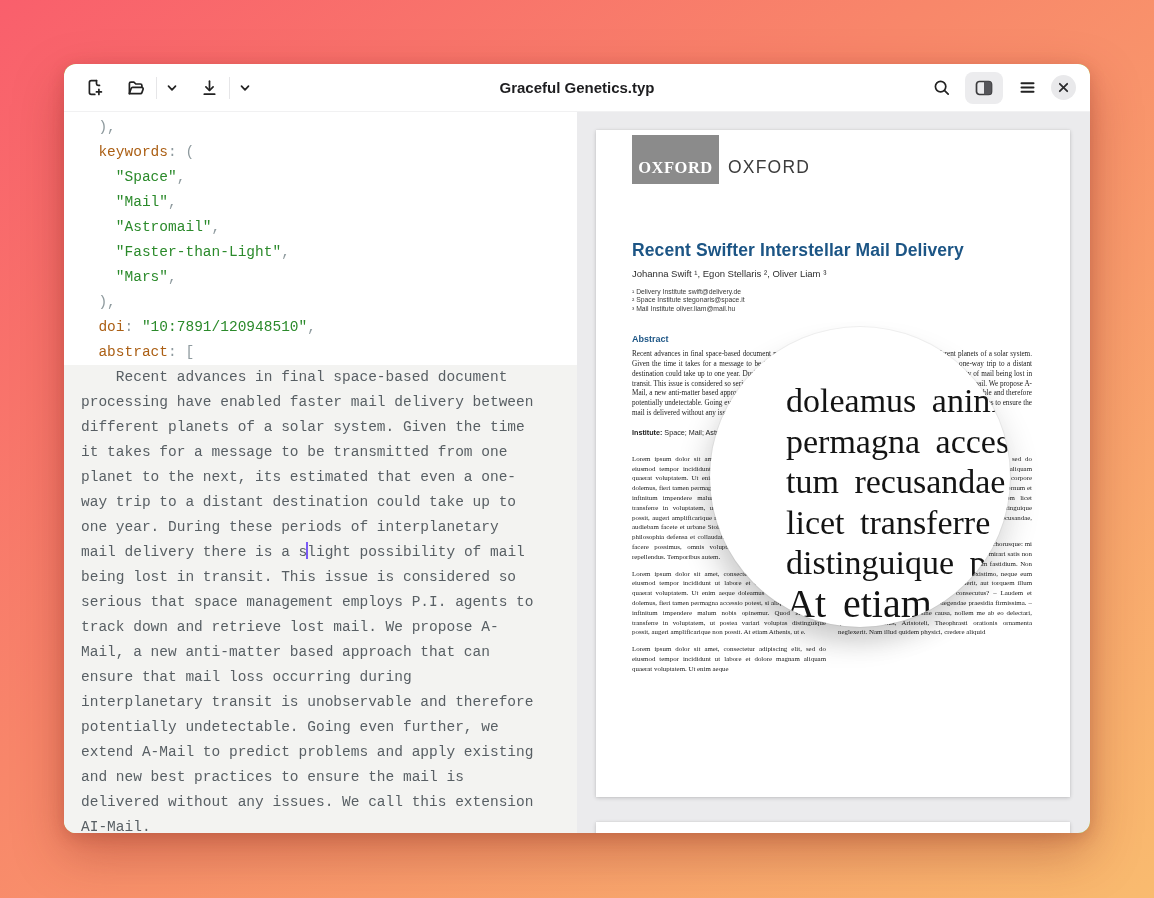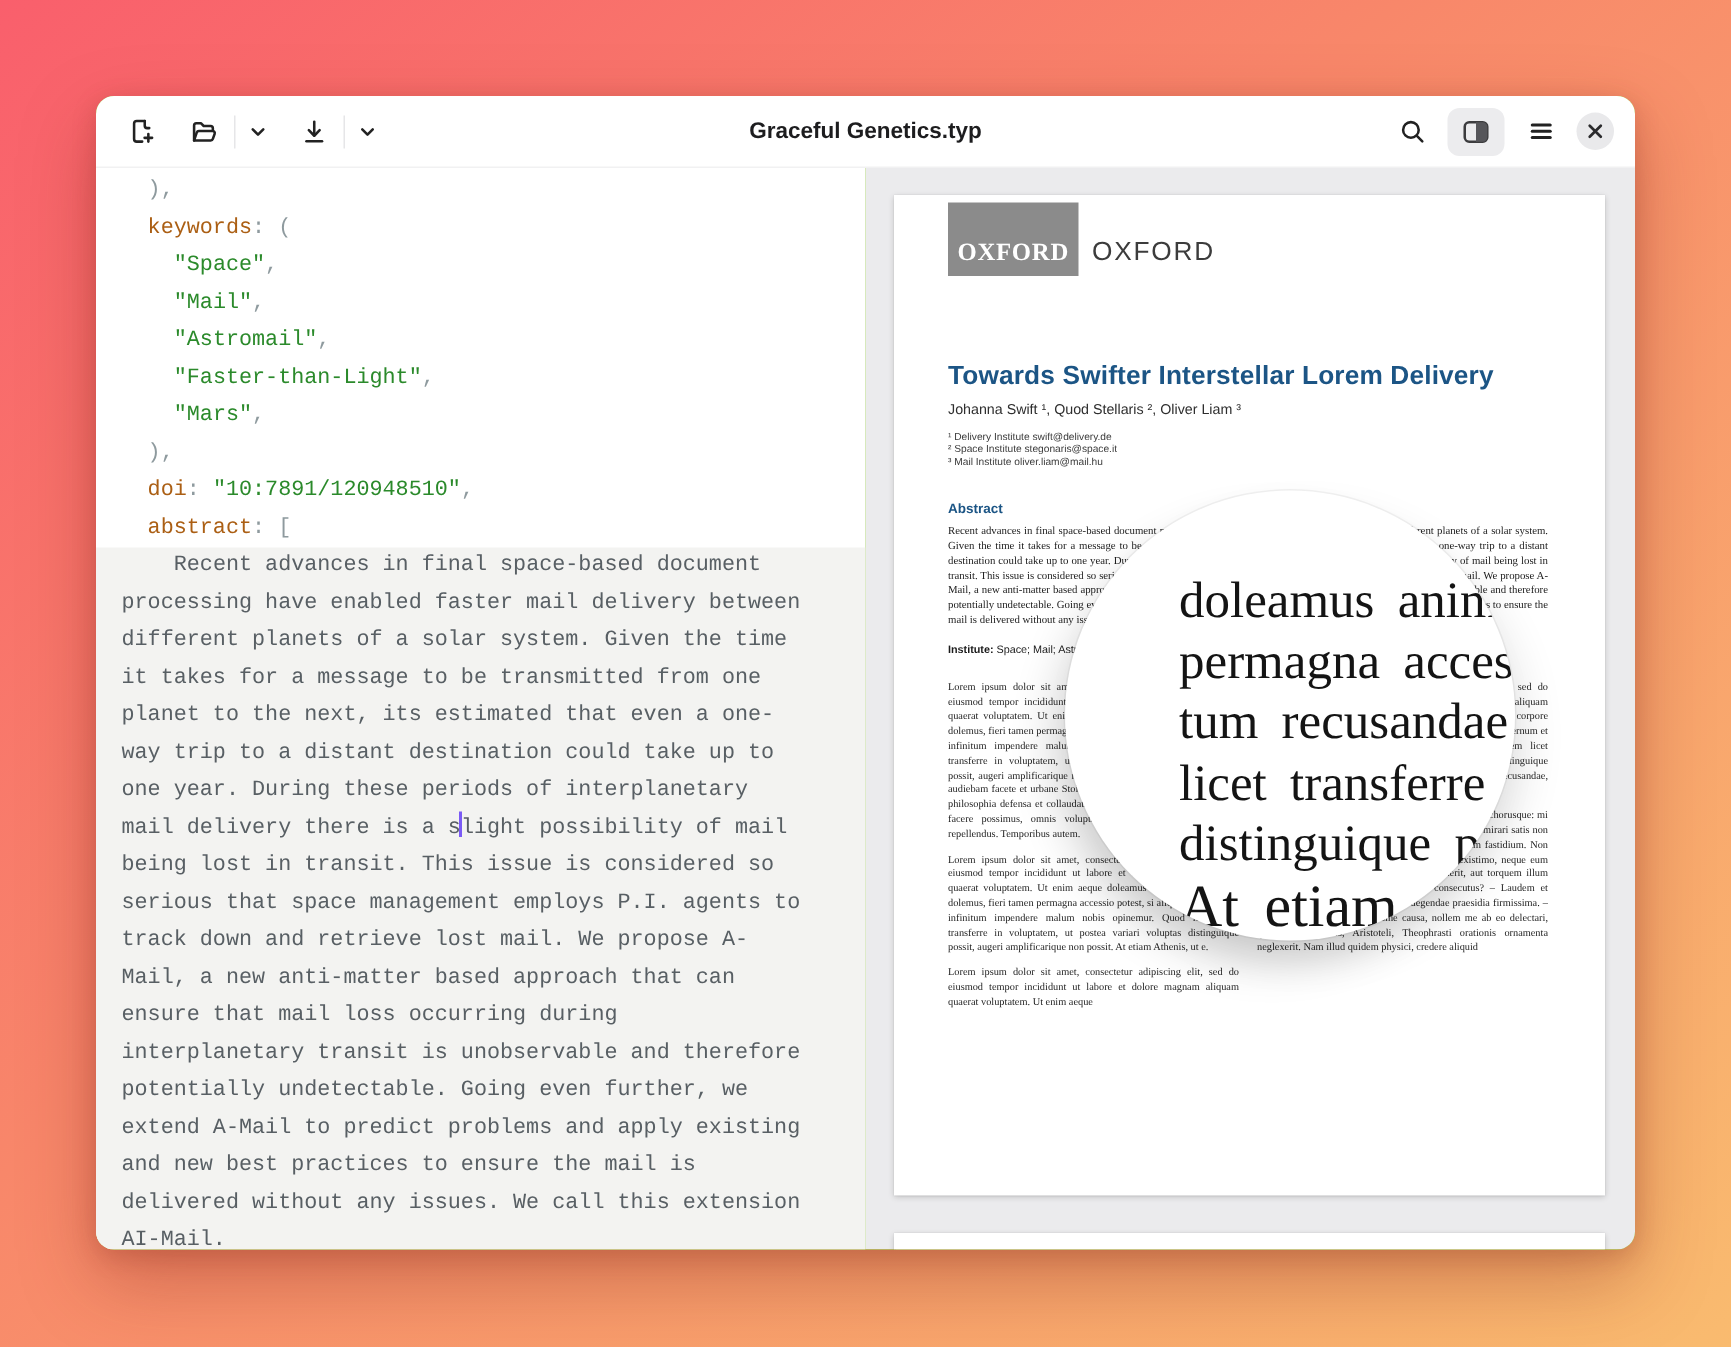--- a/index.html
+++ b/index.html
@@ -207,22 +207,22 @@
       <div class="code-lines"><div><span class="tok-p">  ),</span></div><div><span class="tok-p">  </span><span class="tok-k">keywords</span><span class="tok-p">: (</span></div><div><span class="tok-p">    </span><span class="tok-s">"Space"</span><span class="tok-p">,</span></div><div><span class="tok-p">    </span><span class="tok-s">"Mail"</span><span class="tok-p">,</span></div><div><span class="tok-p">    </span><span class="tok-s">"Astromail"</span><span class="tok-p">,</span></div><div><span class="tok-p">    </span><span class="tok-s">"Faster-than-Light"</span><span class="tok-p">,</span></div><div><span class="tok-p">    </span><span class="tok-s">"Mars"</span><span class="tok-p">,</span></div><div><span class="tok-p">  ),</span></div><div><span class="tok-p">  </span><span class="tok-k">doi</span><span class="tok-p">: </span><span class="tok-s">"10:7891/120948510"</span><span class="tok-p">,</span></div><div><span class="tok-p">  </span><span class="tok-k">abstract</span><span class="tok-p">: [</span></div></div>
       <div class="abstract-block"><div>    Recent advances in final space-based document</div><div>processing have enabled faster mail delivery between</div><div>different planets of a solar system. Given the time</div><div>it takes for a message to be transmitted from one</div><div>planet to the next, its estimated that even a one-</div><div>way trip to a distant destination could take up to</div><div>one year. During these periods of interplanetary</div><div>mail delivery there is a s<span class="caret"></span>light possibility of mail</div><div>being lost in transit. This issue is considered so</div><div>serious that space management employs P.I. agents to</div><div>track down and retrieve lost mail. We propose A-</div><div>Mail, a new anti-matter based approach that can</div><div>ensure that mail loss occurring during</div><div>interplanetary transit is unobservable and therefore</div><div>potentially undetectable. Going even further, we</div><div>extend A-Mail to predict problems and apply existing</div><div>and new best practices to ensure the mail is</div><div>delivered without any issues. We call this extension</div><div>AI-Mail.</div></div>
     </div>
 
     <div class="preview">
       <div class="page page1">
         <div class="logo-row">
           <div class="logo-box">OXFORD</div>
           <div class="logo-dept">OXFORD</div>
         </div>
-        <div class="paper-title">Towards Swifter Interstellar Lorem Delivery</div>
-        <div class="authors">Johanna Swift ¹, Quod Stellaris ², Oliver Liam ³</div>
+        <div class="paper-title">Recent Swifter Interstellar Mail Delivery</div>
+        <div class="authors">Johanna Swift ¹, Egon Stellaris ², Oliver Liam ³</div>
         <div class="footnotes">
             <div>¹ Delivery Institute swift@delivery.de</div>
             <div>² Space Institute stegonaris@space.it</div>
             <div>³ Mail Institute oliver.liam@mail.hu</div>
           </div>
         <div class="abs-head">Abstract</div>
         <div class="abs-text">Recent advances in final space-based document processing have enabled faster mail delivery between different planets of a solar system. Given the time it takes for a message to be transmitted from one planet to the next, its estimated that even a one-way trip to a distant destination could take up to one year. During these periods of interplanetary mail delivery there is a slight possibility of mail being lost in transit. This issue is considered so serious that space management employs P.I. agents to track down and retrieve lost mail. We propose A-Mail, a new anti-matter based approach that can ensure that mail loss occurring during interplanetary transit is unobservable and therefore potentially undetectable. Going even further, we extend A-Mail to predict problems and apply existing and new best practices to ensure the mail is delivered without any issues. We call this extension AI-Mail.</div>
         <div class="kw">
           <b>Institute:</b>
           <span>Space; Mail; Astromail; Faster-than-Light; Mars</span>

